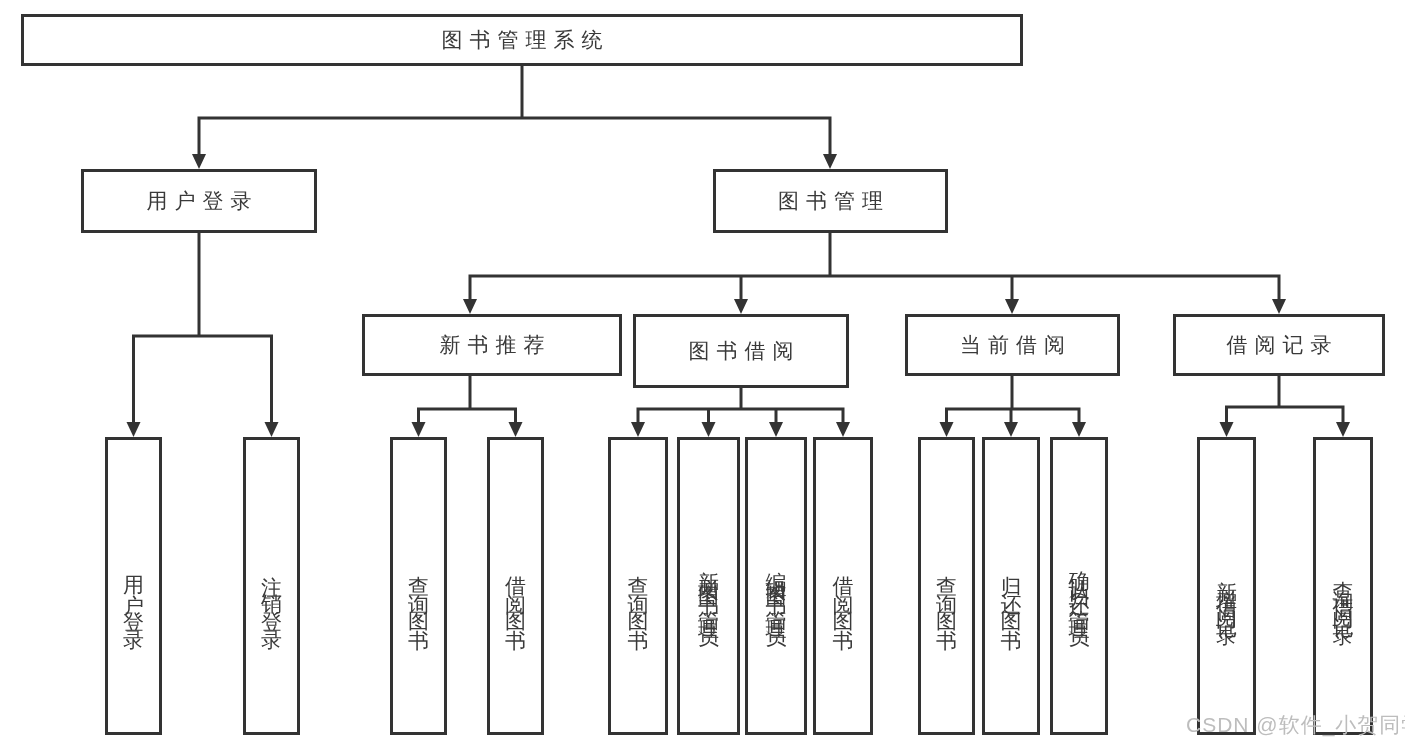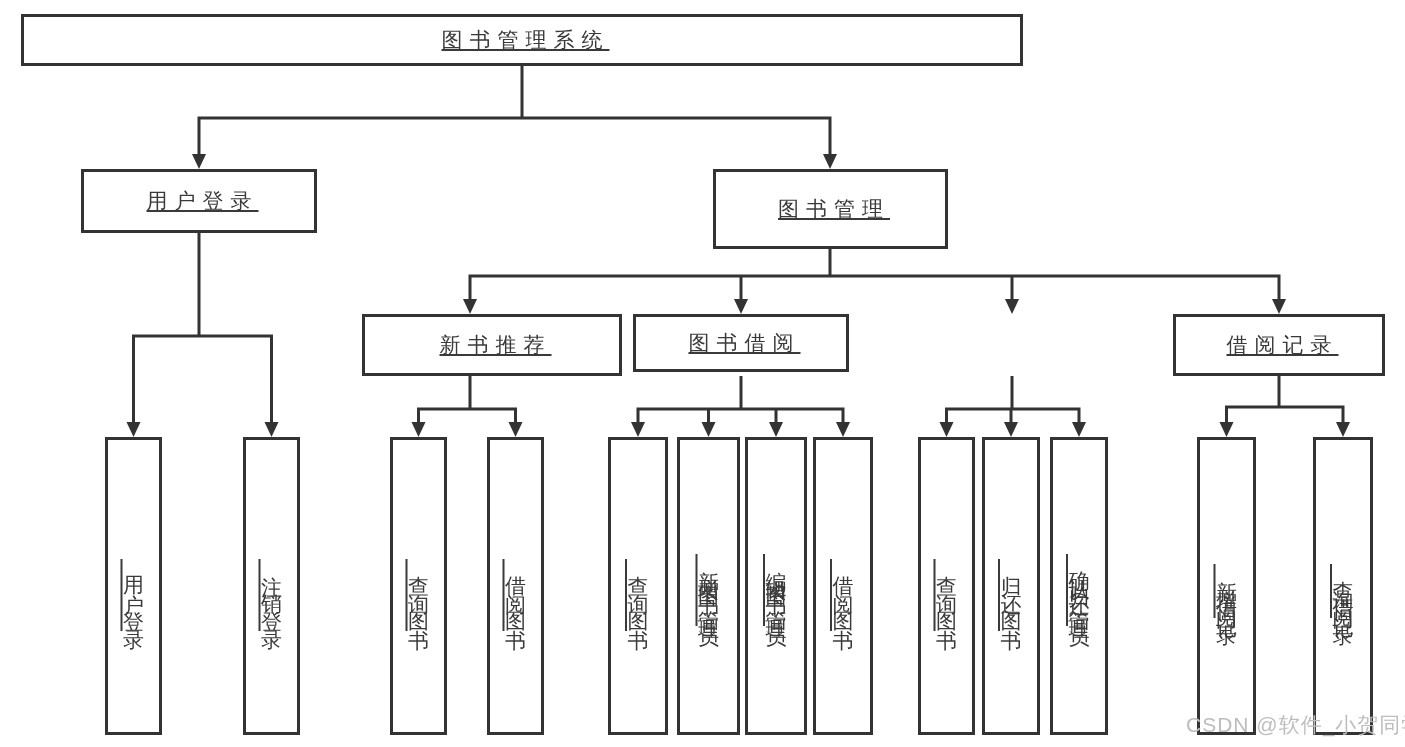--- a/index.html
+++ b/index.html
@@ -25,21 +25,20 @@
   }
   .box {
     position: absolute;
     box-sizing: border-box;
     border: 3px solid #333333;
     background: #ffffff;
     display: flex;
     align-items: center;
     justify-content: center;
     z-index: 2;
-    text-decoration: underline;
   }
   .hlabel {
     font-size: 21px;
     letter-spacing: 7px;
     text-indent: 7px;
     white-space: nowrap;
     color: #3a3a3a;
   }
   .vlabel {
     writing-mode: vertical-rl;
@@ -124,29 +123,32 @@
     </g>
   </svg>
 
   <div class="box" style="left:21px; top:14px; width:1002px; height:52px;">
     <span class="hlabel">图书管理系统</span>
   </div>
 
   <div class="box" style="left:81px; top:169px; width:236px; height:64px;">
     <span class="hlabel">用户登录</span>
   </div>
-  <div class="box" style="left:713px; top:169px; width:235px; height:80px;">
+  <div class="box" style="left:713px; top:169px; width:235px; height:64px;">
     <span class="hlabel">图书管理</span>
   </div>
 
   <div class="box" style="left:362px; top:314px; width:260px; height:62px;">
     <span class="hlabel">新书推荐</span>
   </div>
-  <div class="box" style="left:633px; top:314px; width:216px; height:58px;">
+  <div class="box" style="left:633px; top:314px; width:216px; height:74px;">
     <span class="hlabel">图书借阅</span>
+  </div>
+  <div class="box" style="left:905px; top:314px; width:215px; height:62px;">
+    <span class="hlabel">当前借阅</span>
   </div>
   <div class="box" style="left:1173px; top:314px; width:212px; height:62px;">
     <span class="hlabel">借阅记录</span>
   </div>
 
   <div class="box" style="left:105px; top:437px; width:57px; height:298px;">
     <span class="vlabel sp-short">用户登录</span>
   </div>
   <div class="box" style="left:243px; top:437px; width:57px; height:298px;">
     <span class="vlabel sp-short">注销登录</span>

